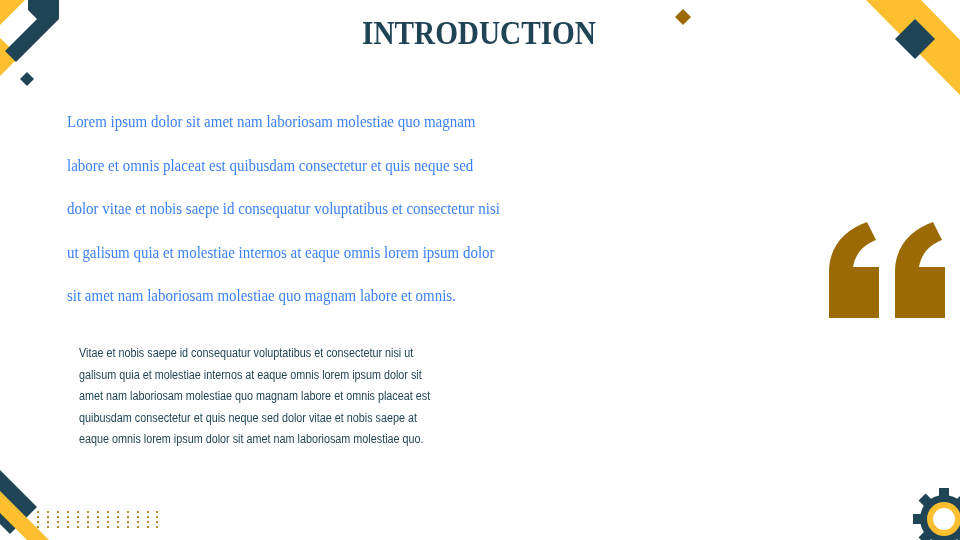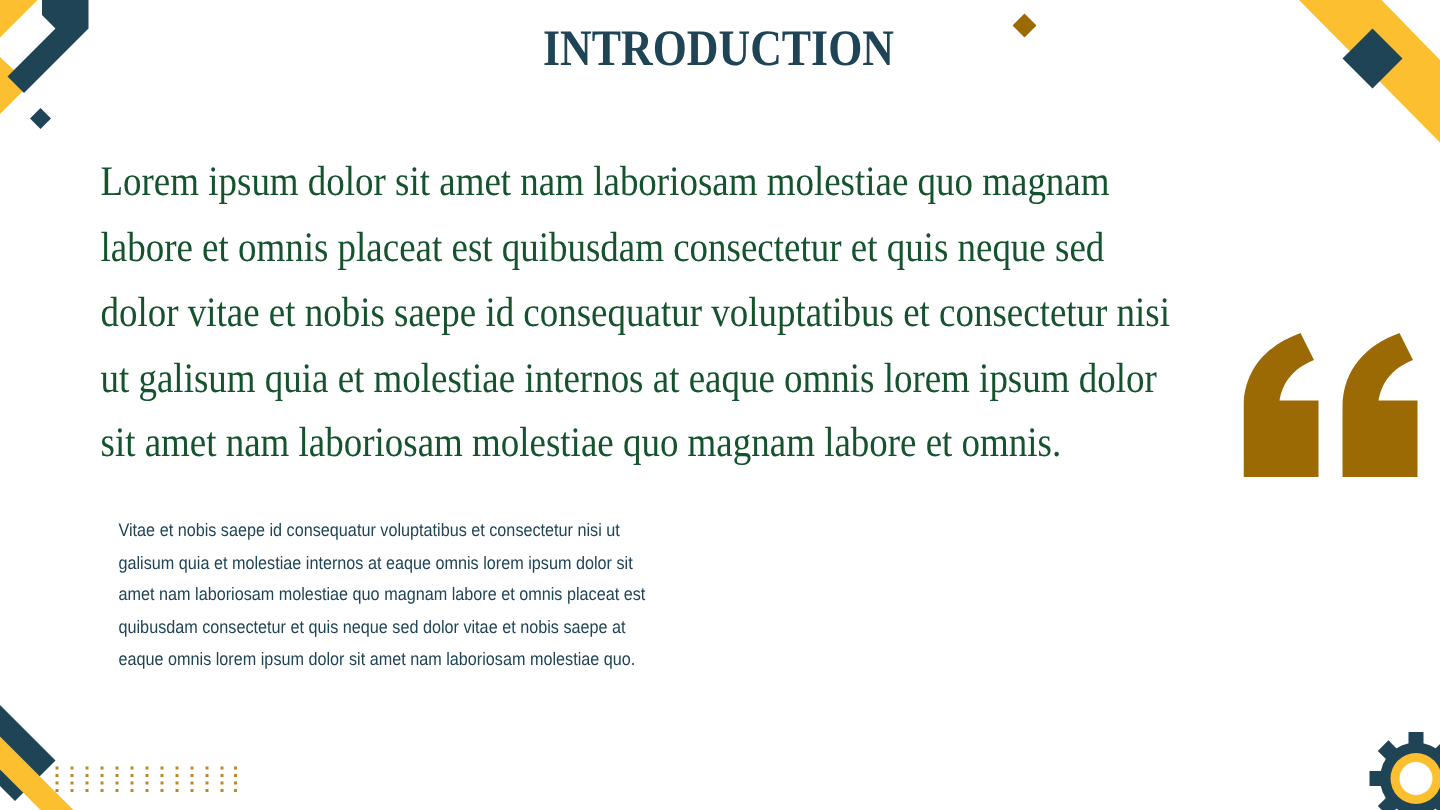--- a/index.html
+++ b/index.html
@@ -14,21 +14,21 @@
       position: absolute; left: 0; top: 14px; width: 958px;
       text-align: center;
       font-family: "Liberation Serif", "DejaVu Serif", serif;
       font-weight: bold; font-size: 34px; color: #1f4456;
       transform: scaleX(0.86); transform-origin: 479px 0;
       letter-spacing: 0px;
     }
     #para-main {
       position: absolute; left: 67px; top: 100px; width: 620px;
       font-family: "Liberation Serif", "DejaVu Serif", serif;
-      font-size: 28px; line-height: 43.5px; color: #14532d;
+      font-size: 17px; line-height: 43.5px; color: #3b82f6;
     }
     #para-main .line, #para-sub .line {
       display: block; white-space: nowrap;
       transform: scaleX(0.88); transform-origin: 0 0;
     }
     #para-sub {
       position: absolute; left: 79px; top: 343px; width: 520px;
       font-family: Liberation Sans, sans-serif;
       font-size: 12px; line-height: 21.5px; color: #1f4456;
     }

